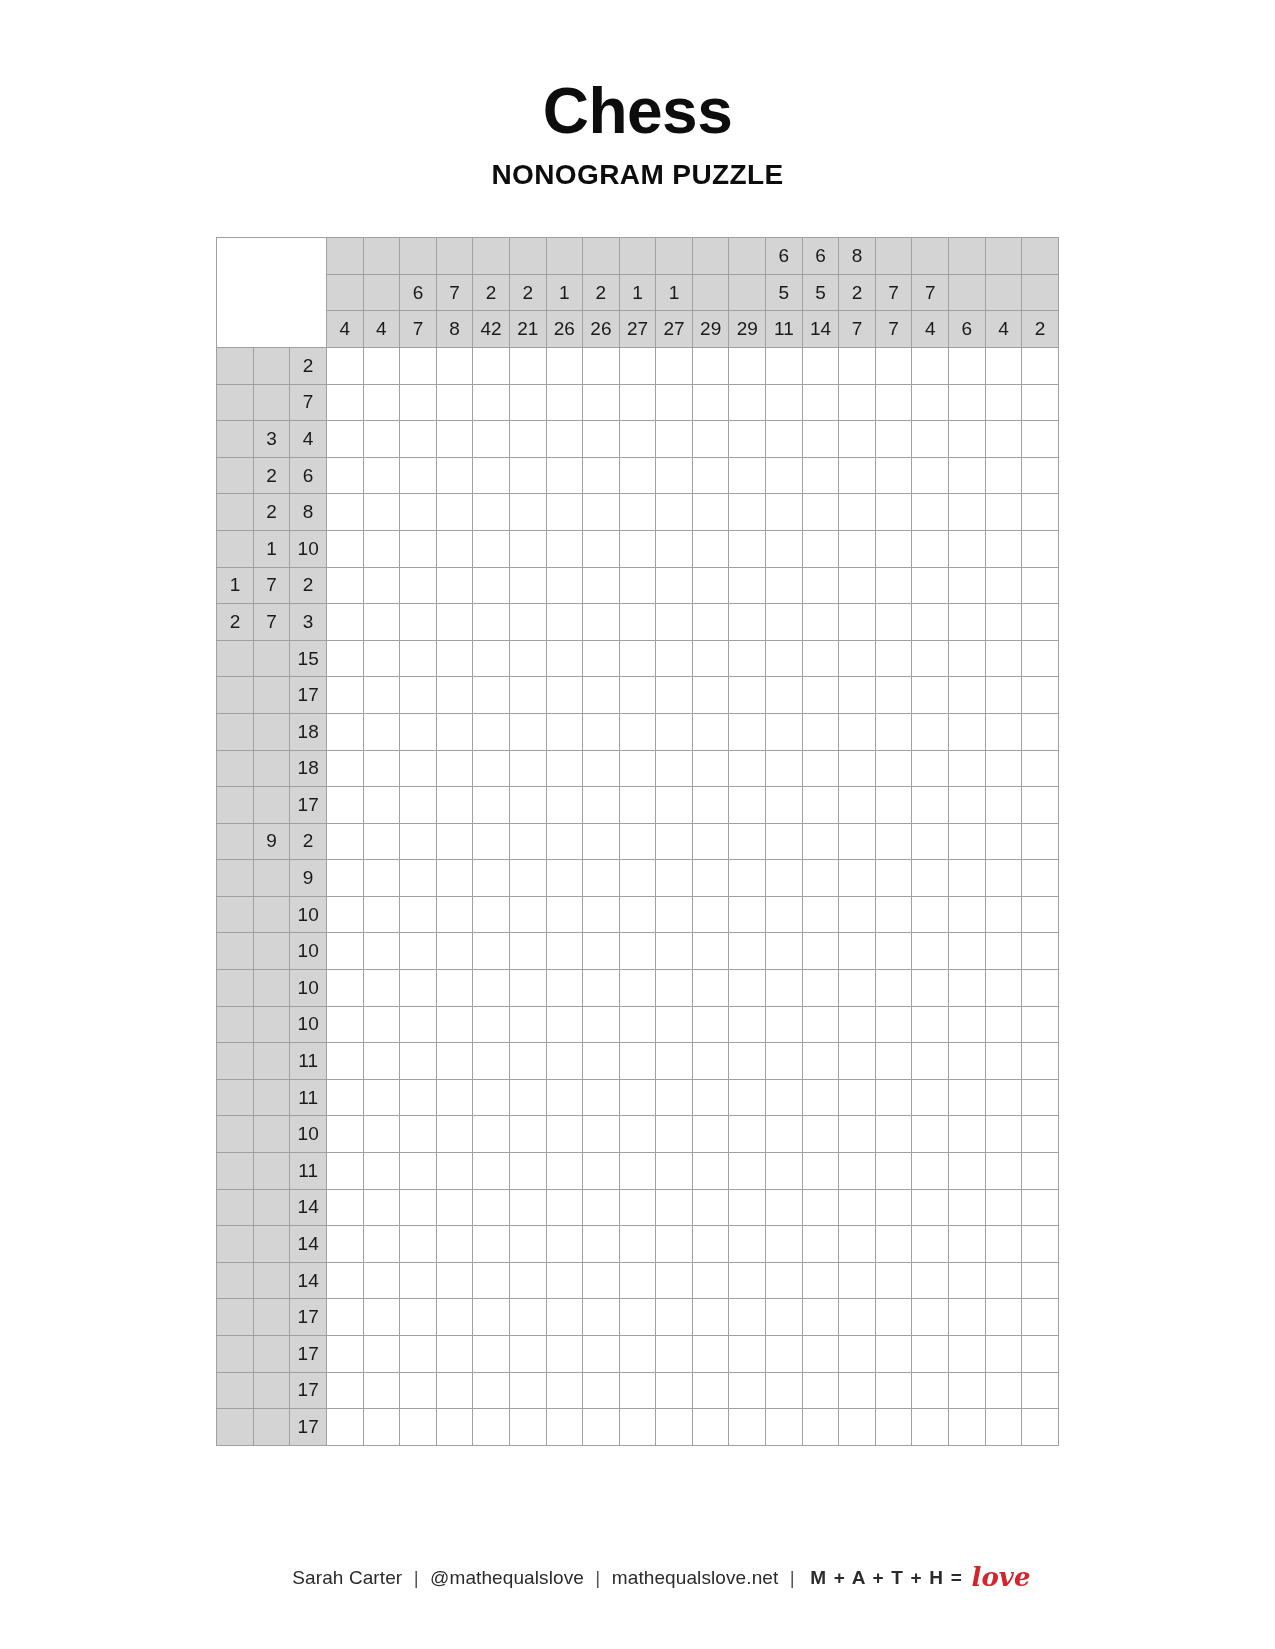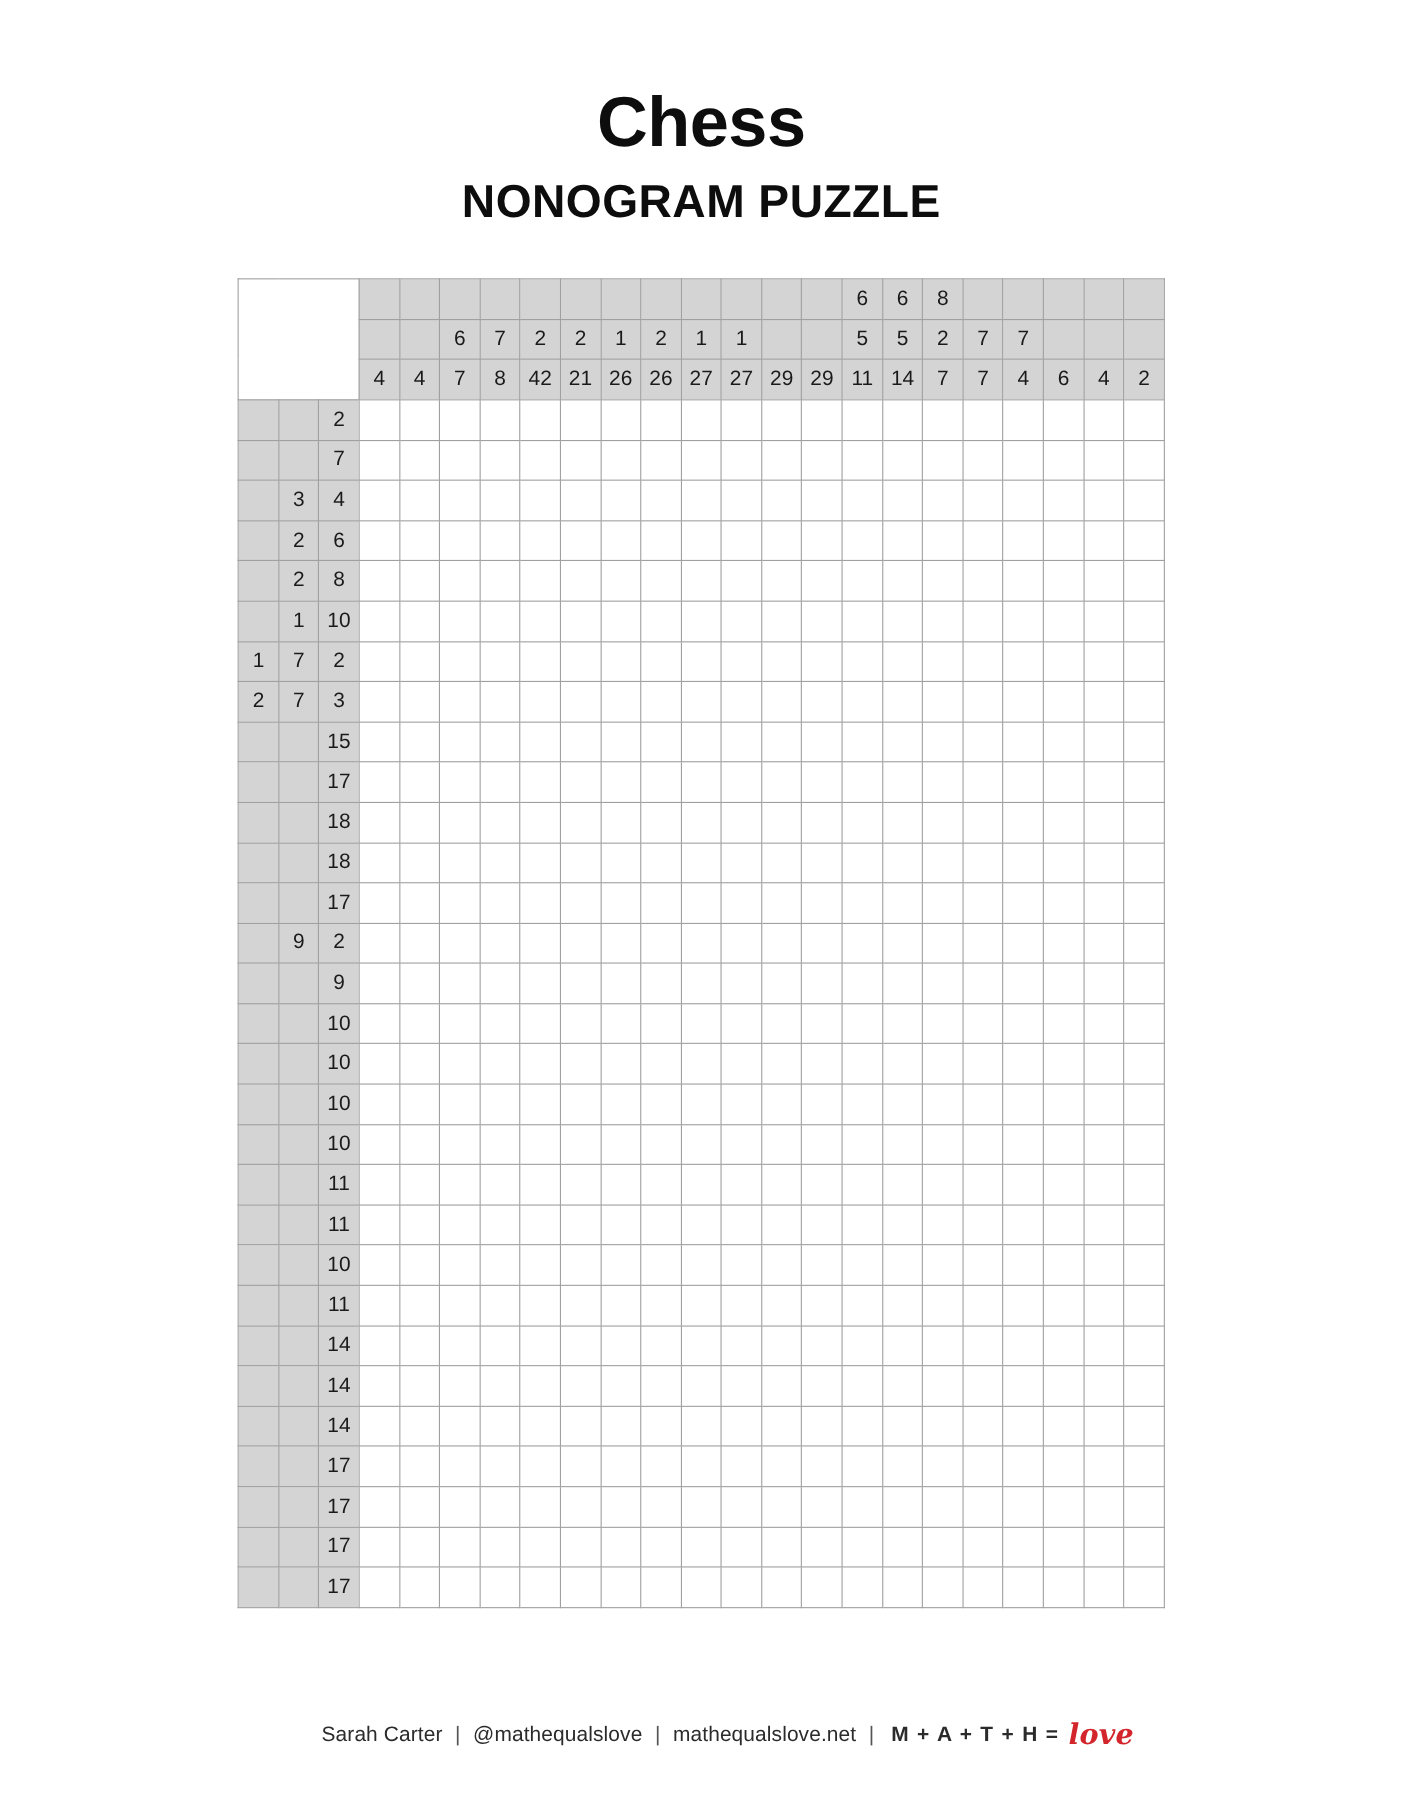--- a/index.html
+++ b/index.html
@@ -33,21 +33,21 @@
   }
   .main-title {
     font-size: 64px;
     font-weight: 700;
     letter-spacing: -0.5px;
     line-height: 1.05;
     margin: 0;
     color: #0d0d0d;
   }
   .sub-title {
-    font-size: 42px;
+    font-size: 28px;
     font-weight: 700;
     letter-spacing: 0.4px;
     margin: 14px 0 0 0;
     color: #0d0d0d;
   }
 
   
   .puzzle-wrap {
     margin-top: 46px;
   }

